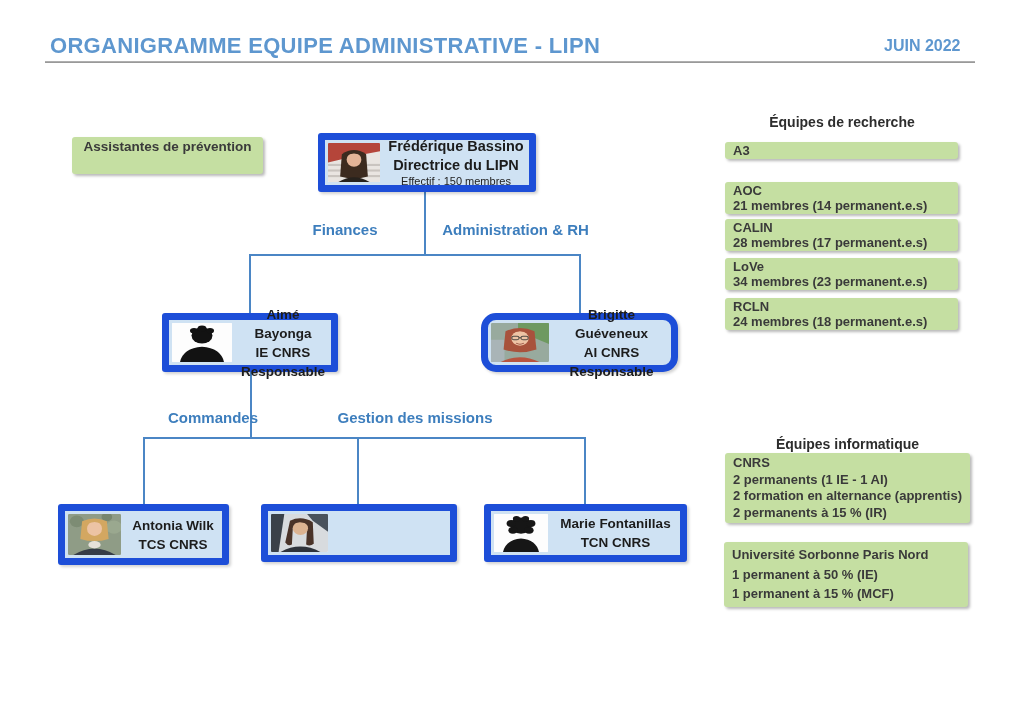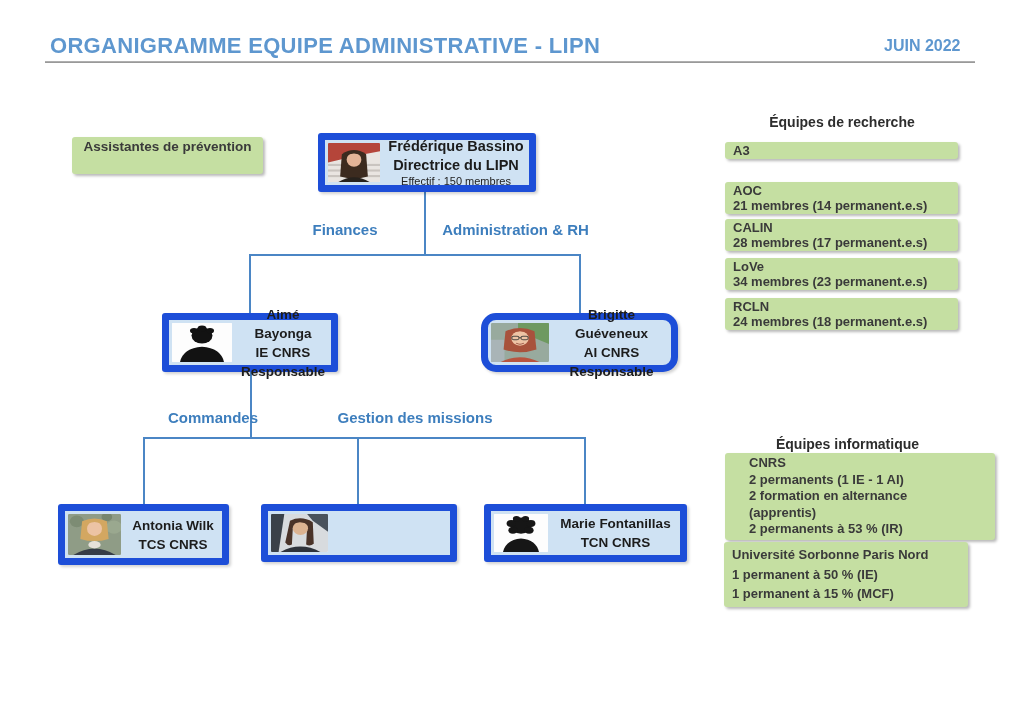--- a/index.html
+++ b/index.html
@@ -49,21 +49,21 @@
   .line { background:#4b86c5; }
   .v { width:2px; } .h { height:2px; }
 
   
   .branch-label { color:#3d7ebd; font-weight:bold; font-size:15px; text-align:center; }
 
   
   .col-title { font-size:14px; font-weight:bold; color:#2d2d2d; text-align:center; }
   .team-box { left:725px; width:233px; padding:1px 8px; font-size:13px;
     line-height:15px; }
-  .it-box-cnrs { left:725px; top:453px; width:270px; padding:2px 24px;
+  .it-box-cnrs { left:725px; top:453px; width:245px; padding:2px 8px;
     font-size:13px; line-height:16.5px; }
   .it-box-uspn { left:724px; top:542px; width:244px; padding:3px 8px;
     font-size:13px; line-height:19.5px; }
 </style>
 </head>
 <body>
 
 <div class="abs page-title">ORGANIGRAMME EQUIPE ADMINISTRATIVE - LIPN</div>
 <div class="abs page-date">JUIN 2022</div>
 <div class="abs title-rule"></div>
@@ -225,20 +225,20 @@
   <div>RCLN</div>
   <div>24 membres (18 permanent.e.s)</div>
 </div>
 
 <div class="abs col-title" style="left:725px;top:436px;width:245px;">Équipes informatique</div>
 
 <div class="abs green-box it-box-cnrs">
   <div>CNRS</div>
   <div>2 permanents (1 IE - 1 AI)</div>
   <div>2 formation en alternance (apprentis)</div>
-  <div>2 permanents à 53 % (IR)</div>
+  <div>2 permanents à 15 % (IR)</div>
 </div>
 
 <div class="abs green-box it-box-uspn">
   <div>Université Sorbonne Paris Nord</div>
   <div>1 permanent à 50 % (IE)</div>
   <div>1 permanent à 15 % (MCF)</div>
 </div>
 
 </body></html>

